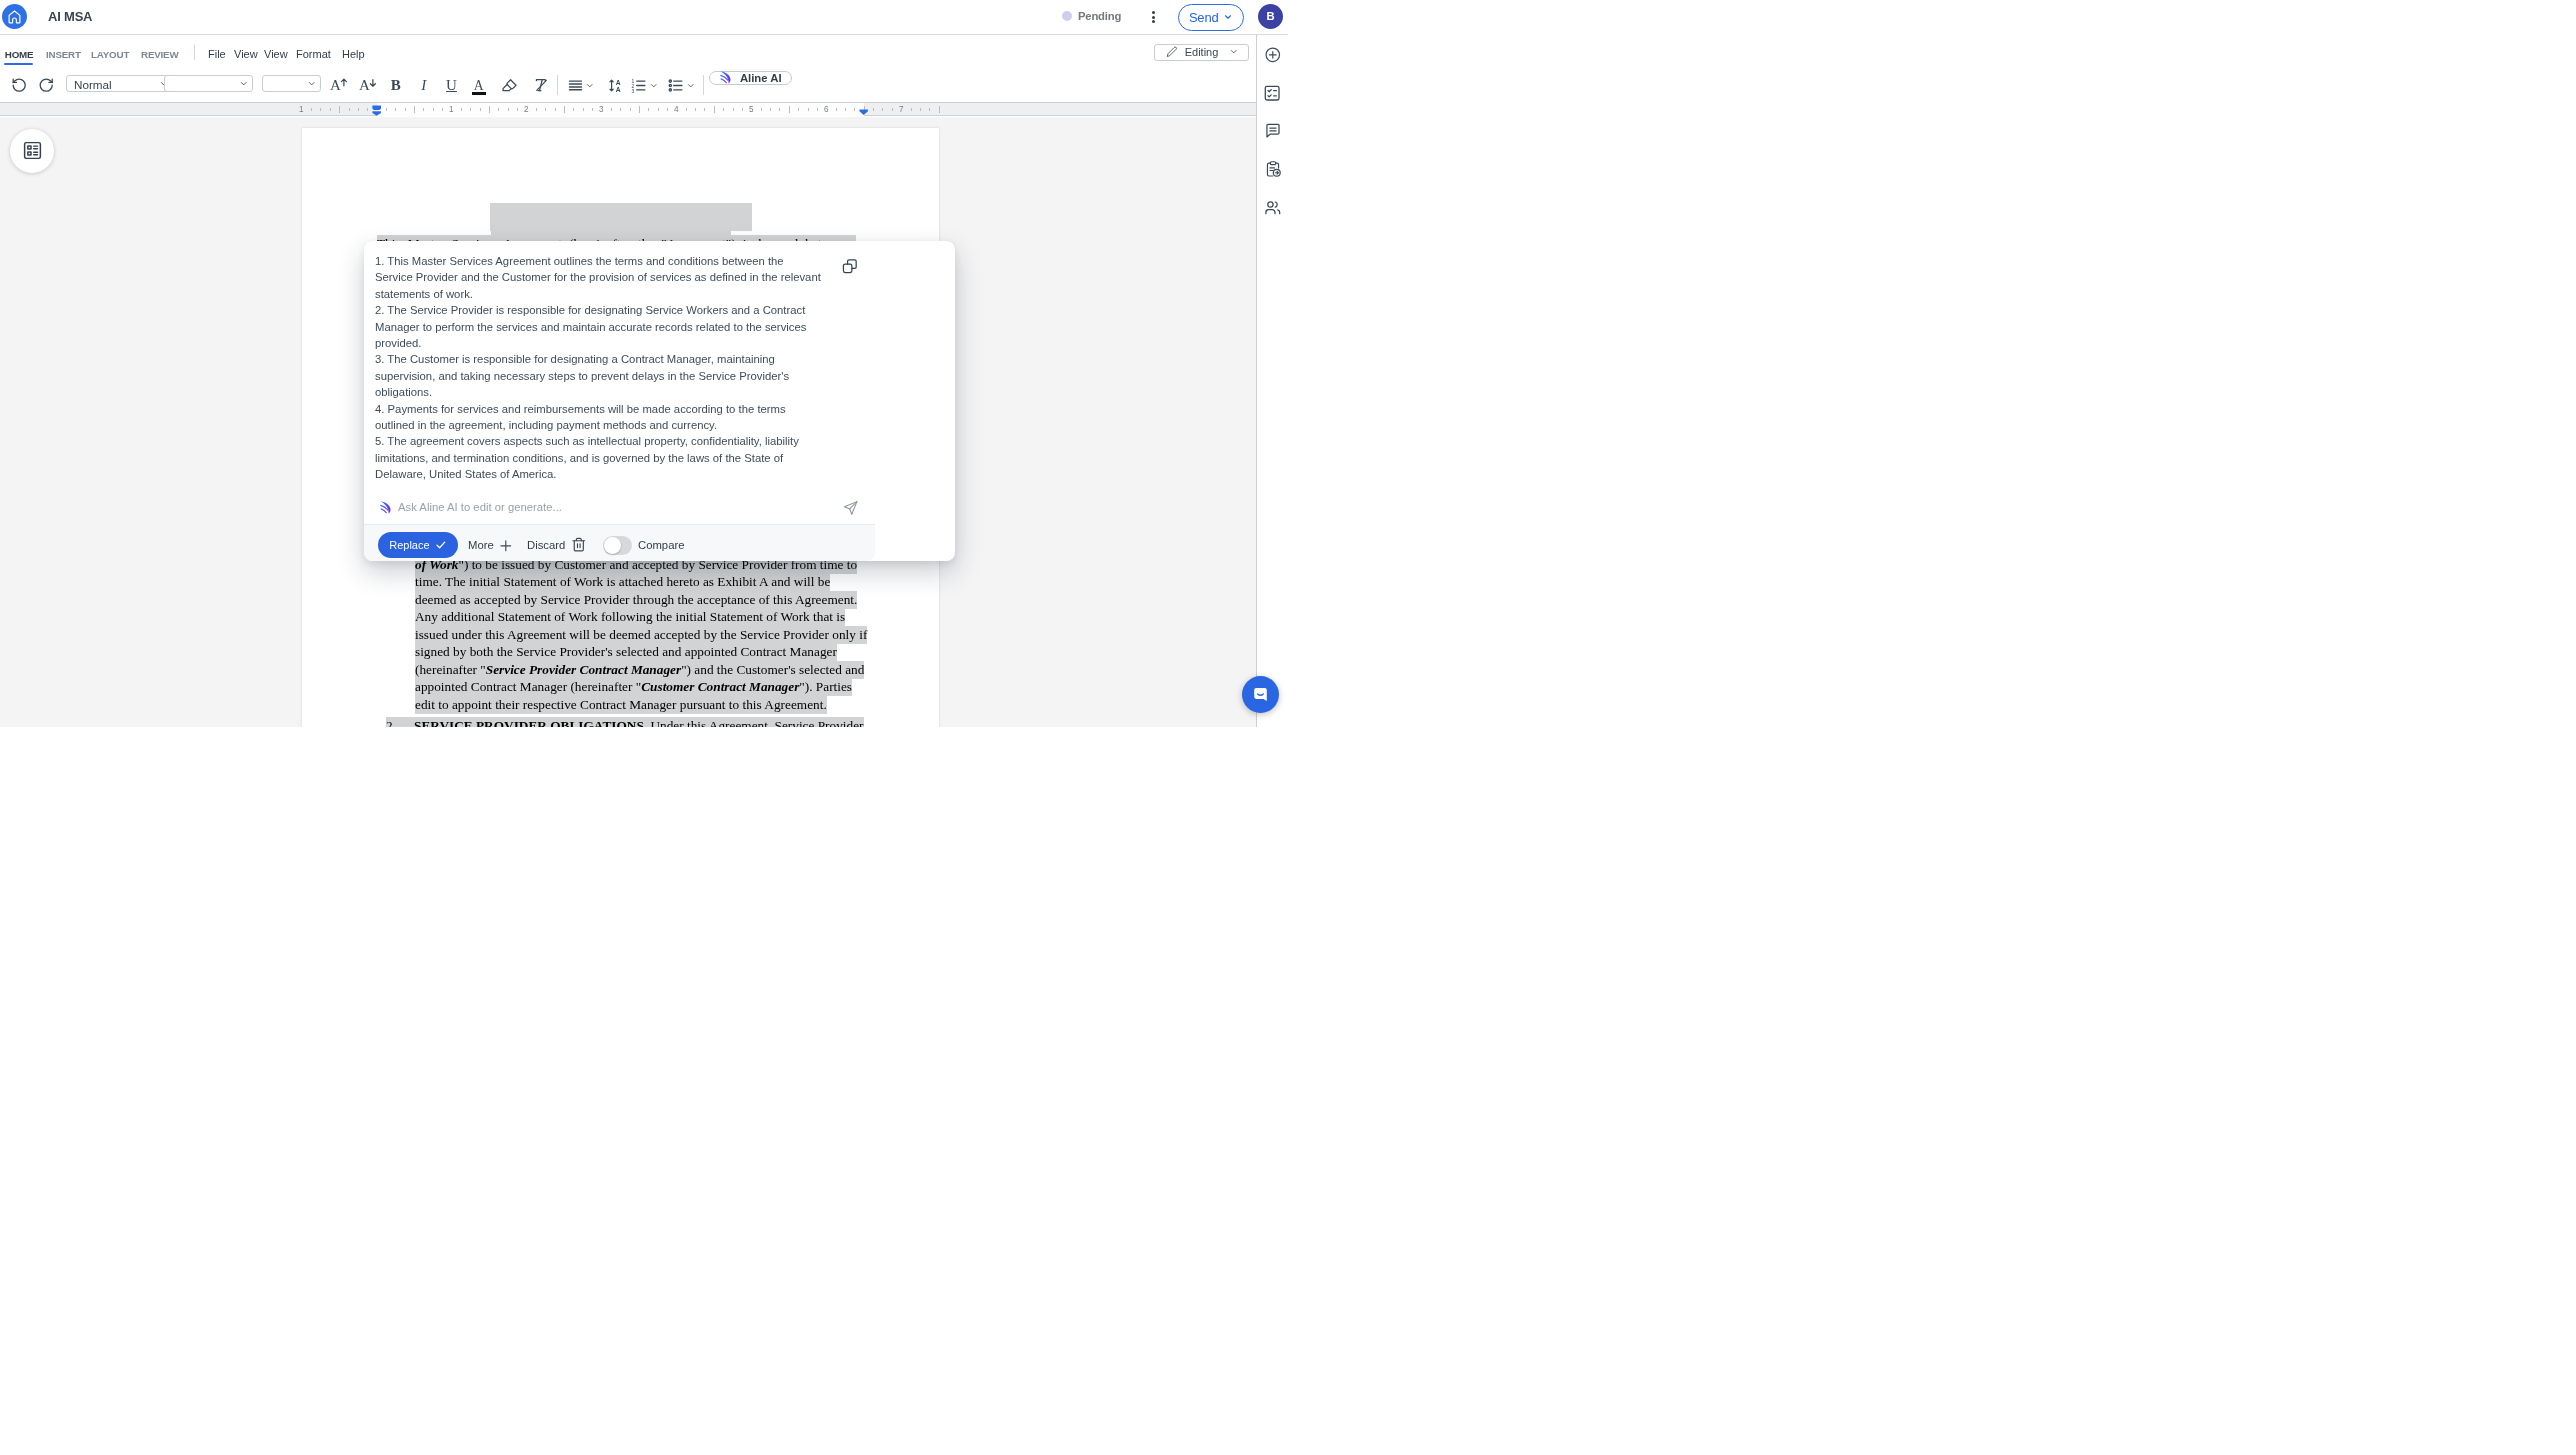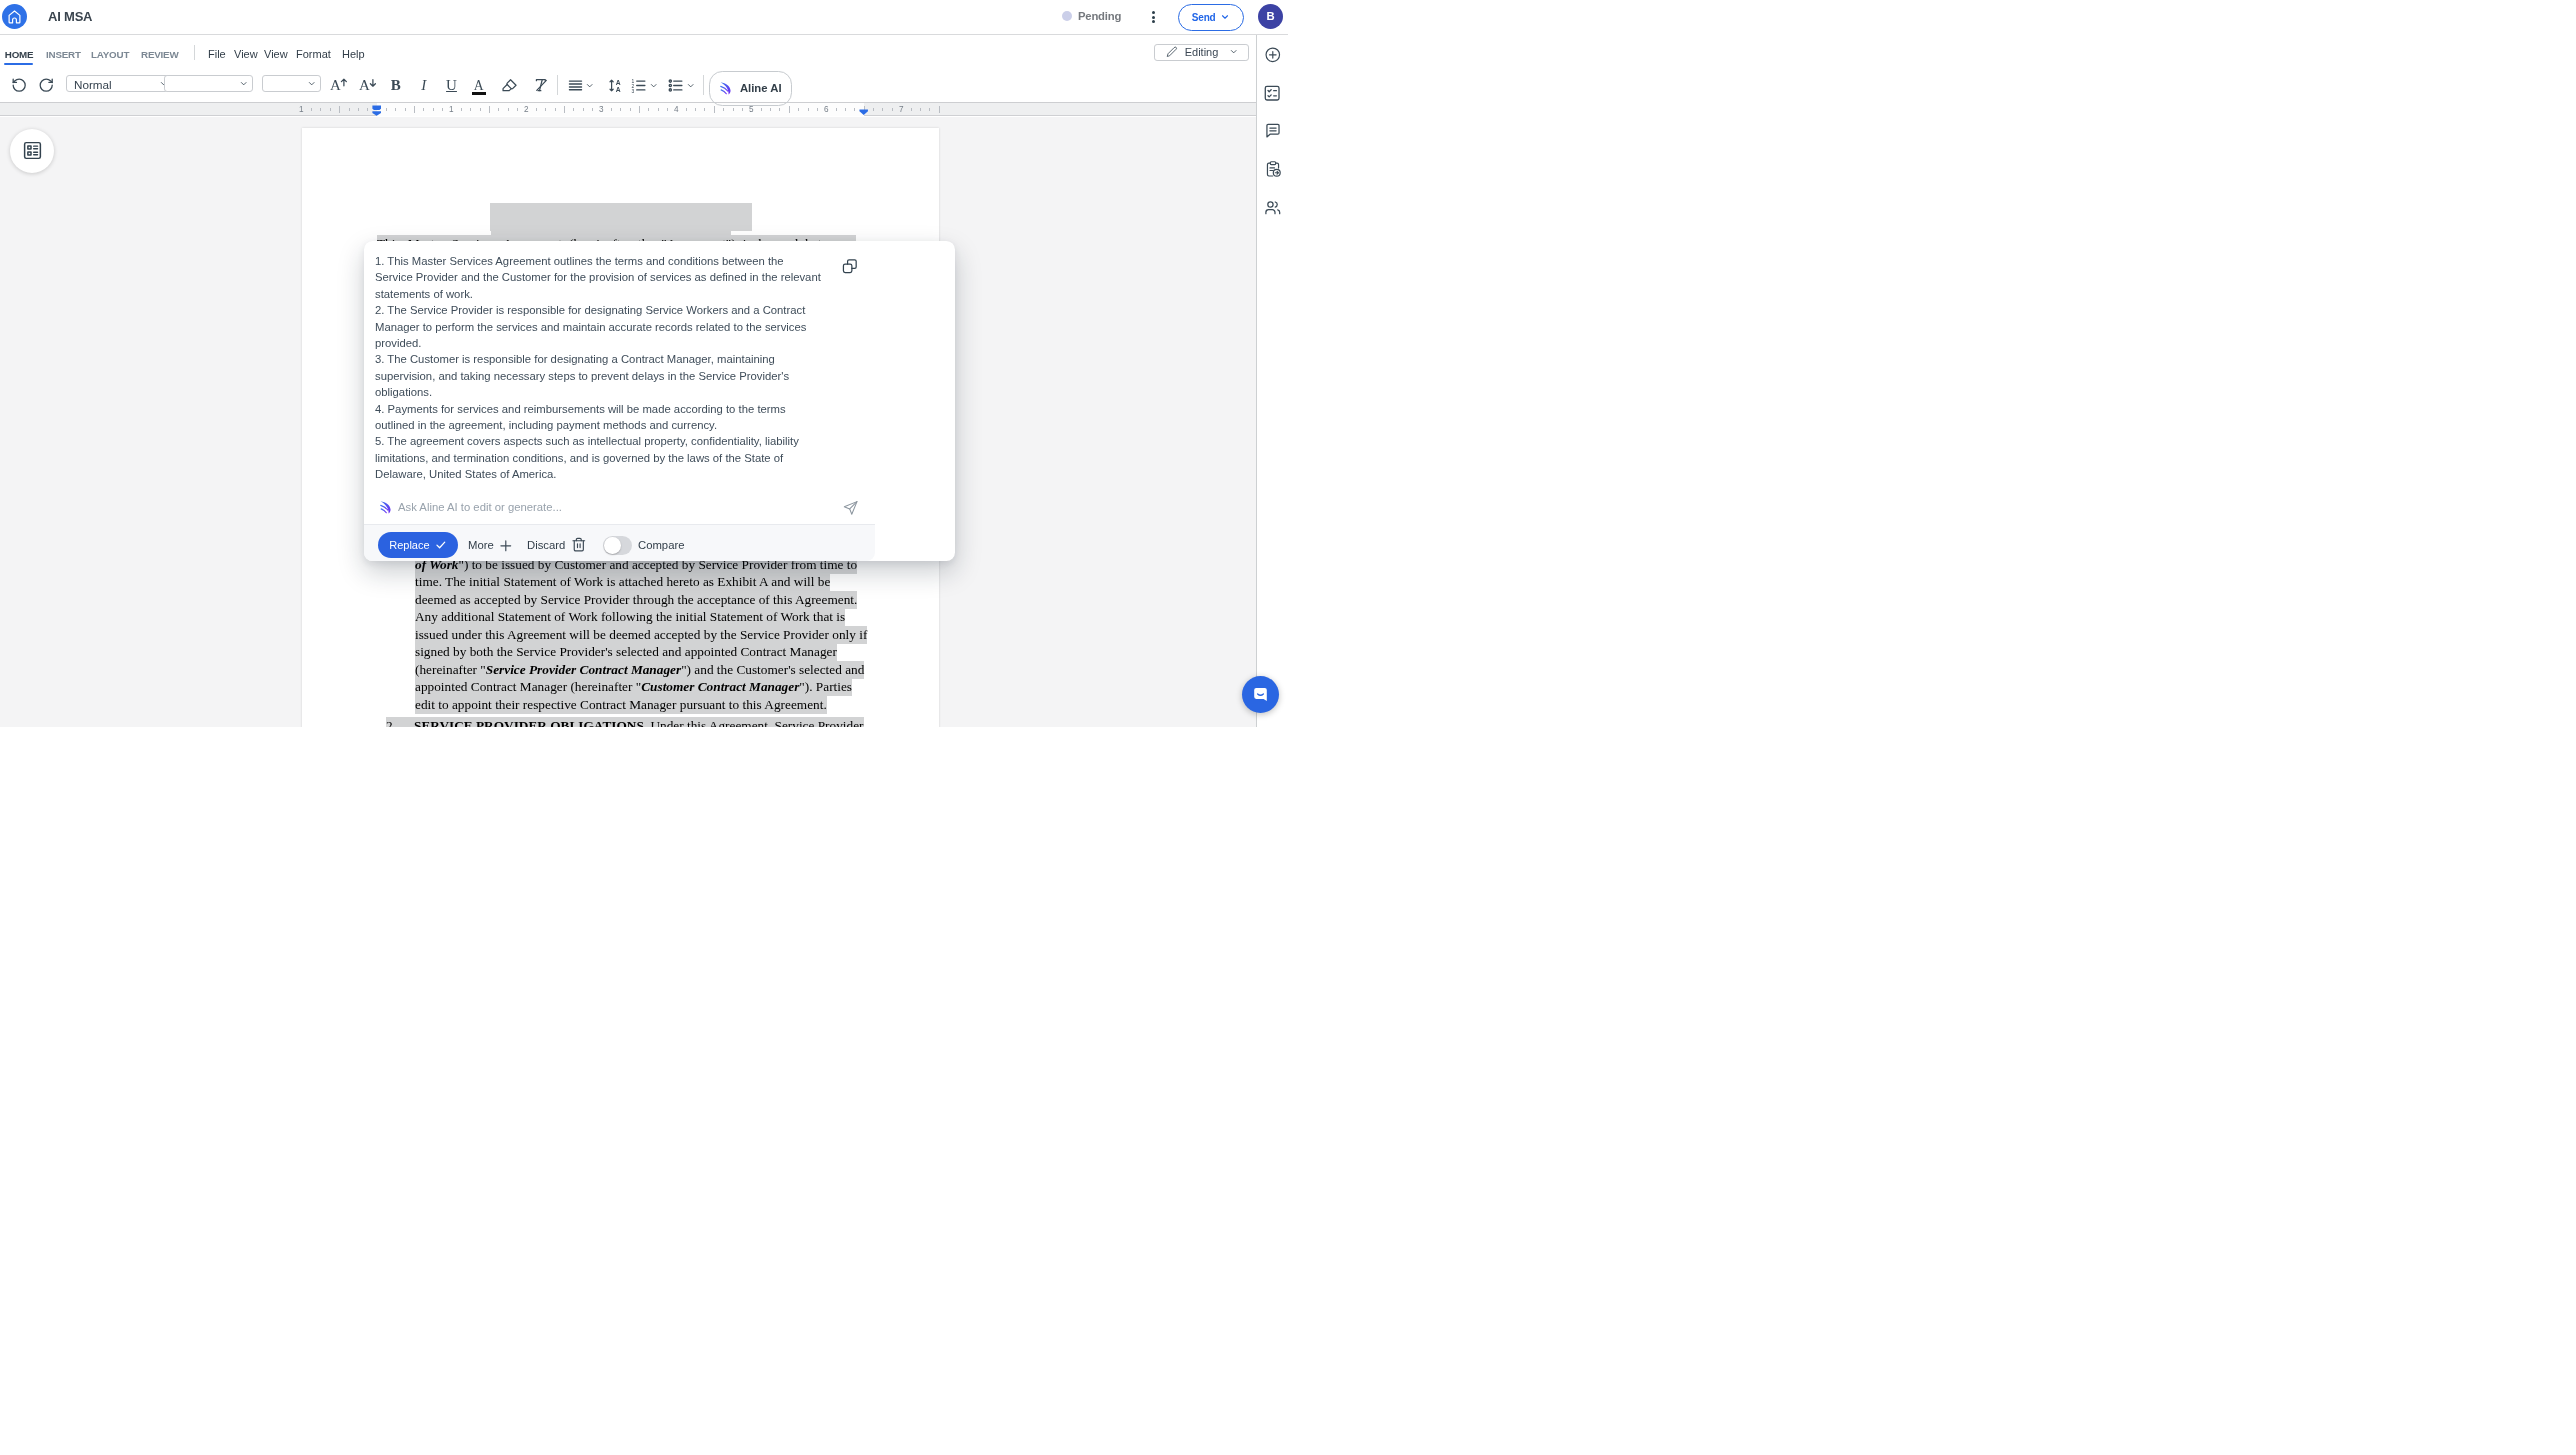--- a/index.html
+++ b/index.html
@@ -8,21 +8,21 @@
 #topbar { position:absolute; left:0; top:0; width:1288px; height:35px; background:#fff;
   border-bottom:0.8px solid #d9dadc; z-index:30; }
 #homebtn { position:absolute; left:2.3px; top:3.5px; width:25px; height:25px; border-radius:50%;
   background:#2e71e7; display:flex; align-items:center; justify-content:center; }
 #docname { position:absolute; left:48px; top:9px; font-size:13px; font-weight:bold; letter-spacing:-0.2px; color:#3a444e; }
 #pdot { position:absolute; left:1062px; top:11.3px; width:10px; height:10px; border-radius:50%; background:#cbcfe9; }
 #pending { position:absolute; left:1078px; top:9.8px; font-size:11.3px; font-weight:bold; letter-spacing:-0.2px; color:#75797e; }
 #kebab div { position:absolute; left:1152px; width:3.1px; height:3.1px; border-radius:50%; background:#2c3e4a; }
 #sendbtn { position:absolute; left:1178px; top:3.5px; width:66px; height:27px; border:1.2px solid #2b6ce5;
   border-radius:14px; display:flex; align-items:center; justify-content:center; gap:4.7px; }
-#sendbtn span { font-size:10px; font-weight:bold; letter-spacing:-0.2px; color:#2166e8; }
+#sendbtn span { font-size:13px; font-weight:normal; letter-spacing:-0.2px; color:#2166e8; }
 #avatar { position:absolute; left:1258px; top:3.5px; width:25px; height:25px; border-radius:50%;
   background:#3c42a4; color:#fff; font-weight:bold; font-size:11.3px; display:flex; align-items:center; justify-content:center; }
 
 
 #menubar { position:absolute; left:0; top:35px; width:1256px; height:34px; background:#fff; z-index:20; }
 .tab { position:absolute; top:14px; font-size:9.8px; font-weight:bold; letter-spacing:-0.2px; color:#7c8894; }
 .menu { position:absolute; top:13.3px; font-size:11px; color:#313d48; }
 #tabline { position:absolute; left:4.2px; top:28px; width:29px; height:2.3px; background:#2b6ce5; border-radius:1.6px; }
 #mdiv { position:absolute; left:194px; top:10px; width:0.8px; height:15px; background:#d4d7d9; }
 #editing { position:absolute; left:1154px; top:8.6px; width:95px; height:17px; border:0.8px solid #c9ccd0;
@@ -30,21 +30,21 @@
 #editing .txt { font-size:11px; color:#3b4754; margin-left:7px; }
 
 
 #toolbar { position:absolute; left:0; top:69px; width:1256px; height:33px; background:#fff; z-index:20; }
 .tbi { position:absolute; top:0; height:33px; display:flex; align-items:center; justify-content:center; }
 .sel { position:absolute; top:5.5px; height:17.5px; border:0.8px solid #c9ccd0; border-radius:3.1px; background:#fff; }
 .sel .txt { position:absolute; left:7px; top:2px; font-size:11.7px; color:#36434f; }
 .sel svg { position:absolute; right:3.9px; top:3.9px; }
 .glyph { font-family:"Liberation Serif", serif; color:#3b4a56; }
 .tdiv { position:absolute; top:6.2px; width:0.8px; height:20px; background:#d4d7d9; }
-#alinebtn { position:absolute; left:709px; top:1.6px; width:83px; height:35px; border:1.2px solid #c7cbcf;
+#alinebtn { position:absolute; left:709px; top:1.6px; width:83px; height:14px; border:1.2px solid #c7cbcf;
   border-radius:13.3px; display:flex; align-items:center; justify-content:center; gap:5.5px; }
 #alinebtn .txt { font-size:11.3px; font-weight:bold; color:#323e48; }
 
 
 #ruler { position:absolute; left:0; top:102px; width:1256px; height:14px; background:#eeeff0;
   border-top:0.8px solid #cdced1; border-bottom:0.8px solid #cfd0d3; z-index:15; }
 #rwhite { position:absolute; left:377px; top:0; width:487px; height:12.5px; background:#fdfdfd; }
 .rtick { position:absolute; top:4.7px; width:0.8px; height:3.5px; background:#b9bdc3; }
 .rtick.tall { top:3.1px; height:6.6px; }
 .rnum { position:absolute; top:1.6px; width:12.5px; text-align:center; font-size:8.2px; color:#757e88; }

